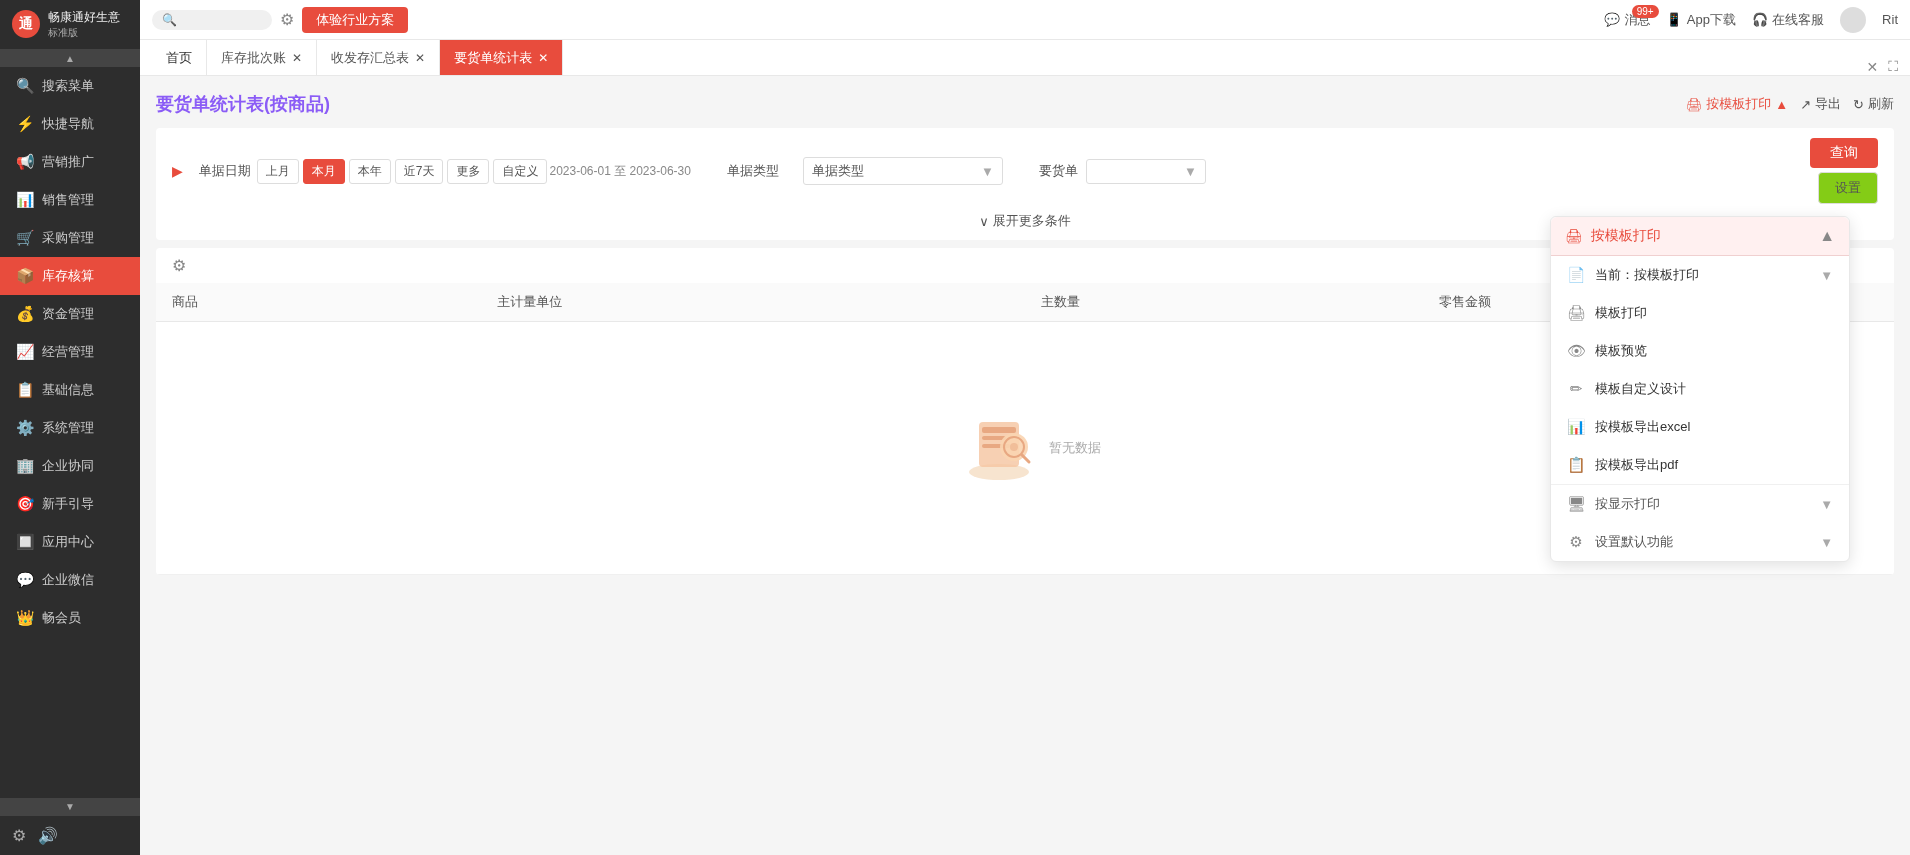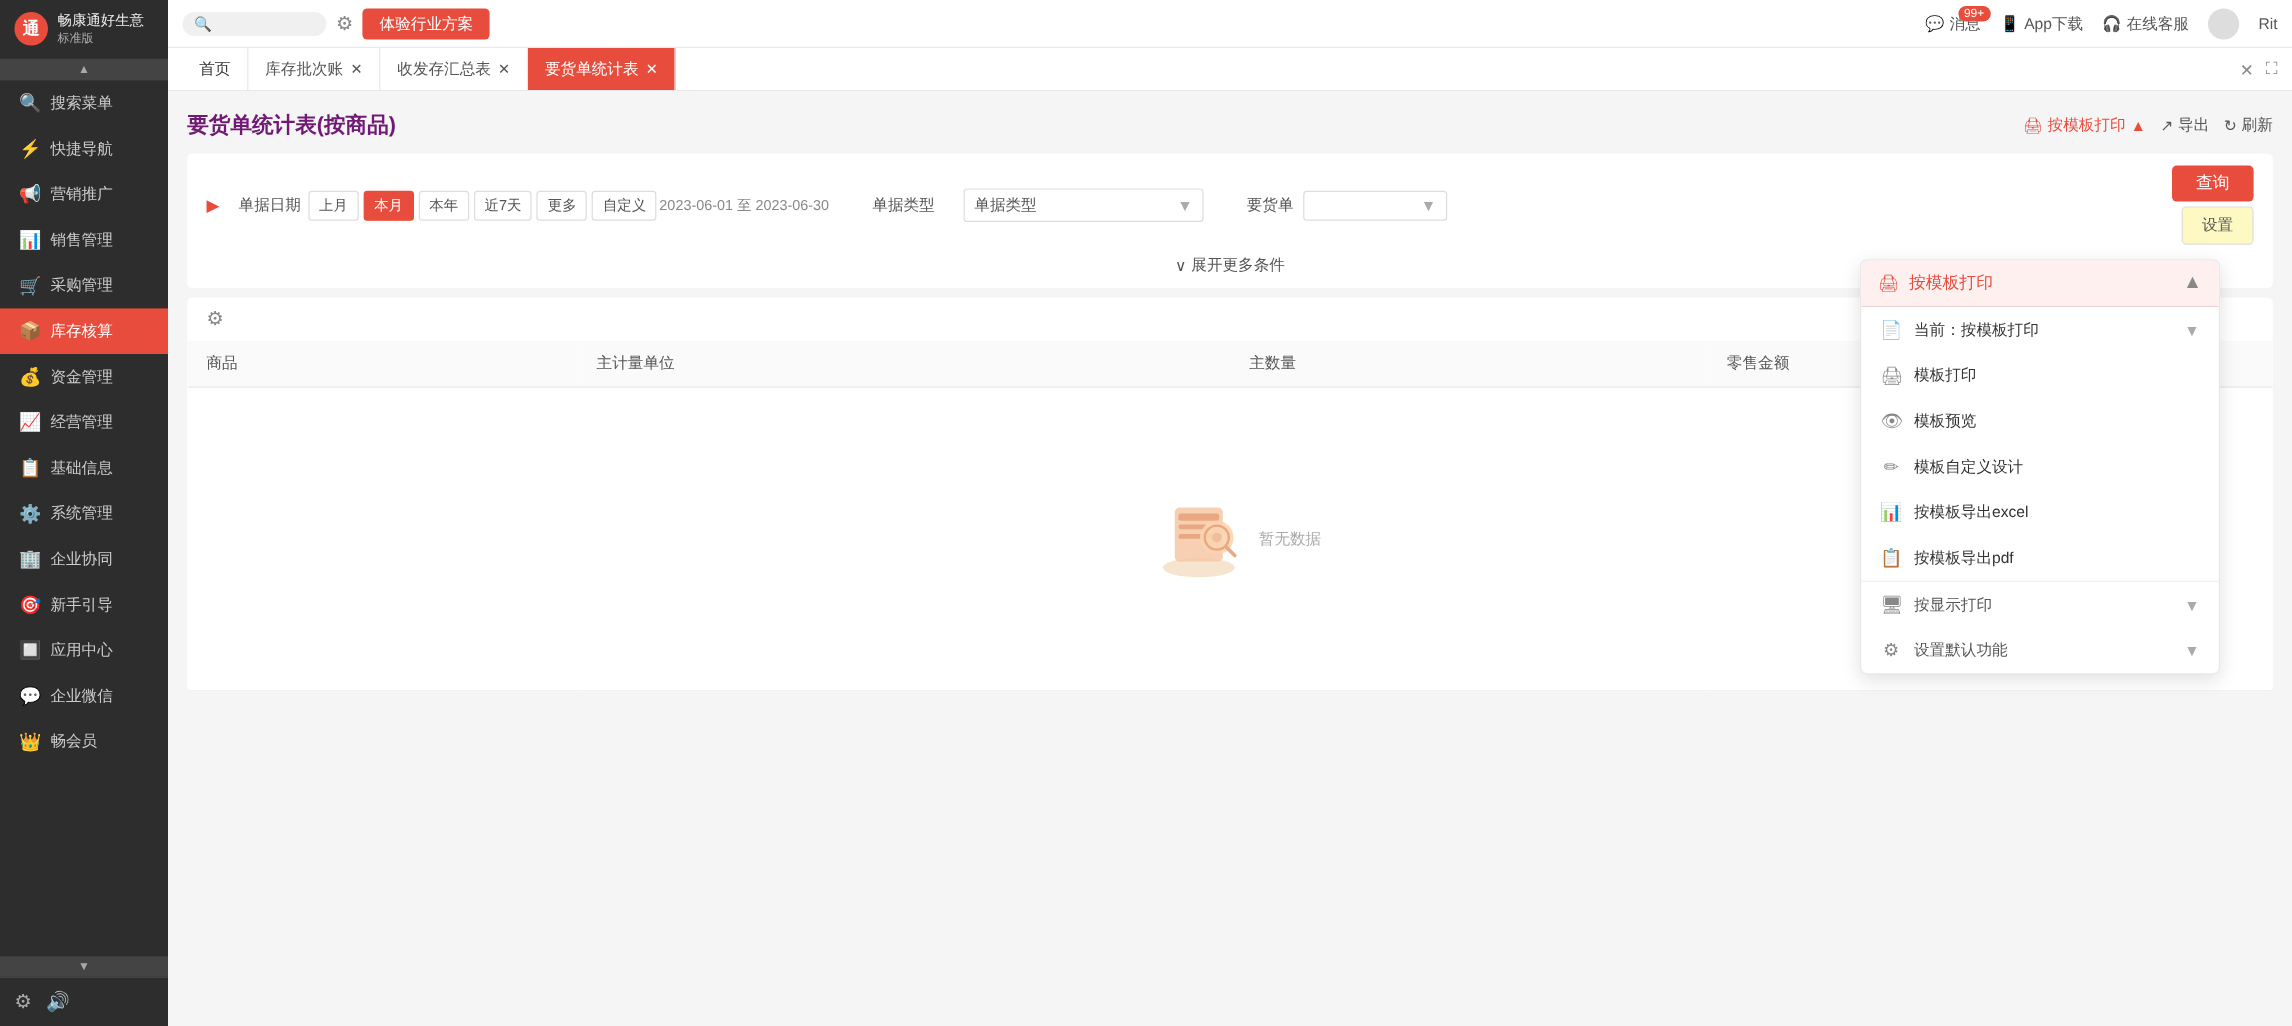--- a/index.html
+++ b/index.html
@@ -142,21 +142,21 @@
       width: 26px;
       height: 26px;
       background: #ddd;
       border-radius: 50%;
     }
 
     
     .tabbar {
       background: #fff;
       display: flex;
-      align-items: center;
+      align-items: flex-end;
       padding: 0 12px;
       border-bottom: 1px solid #e8e8e8;
       flex-shrink: 0;
       height: 36px;
       gap: 0;
     }
     .tab-home {
       padding: 0 14px;
       height: 100%;
       display: flex;
@@ -203,21 +203,21 @@
     
     .page-header {
       display: flex;
       align-items: center;
       justify-content: space-between;
       margin-bottom: 12px;
     }
     .page-title {
       font-size: 18px;
       font-weight: bold;
-      color: #701a75;
+      color: #8b5cf6;
     }
     .page-actions {
       display: flex;
       align-items: center;
       gap: 12px;
     }
     .action-btn {
       display: flex;
       align-items: center;
       gap: 4px;
@@ -404,21 +404,21 @@
       background: #e84c3d;
       color: white;
       border: none;
       border-radius: 4px;
       padding: 6px 20px;
       font-size: 14px;
       cursor: pointer;
       margin-left: 24px;
     }
     .settings-btn {
-      background: #fef9c3;
+      background: #84cc16;
       color: #555;
       border: 1px solid #ddd;
       border-radius: 4px;
       padding: 6px 16px;
       font-size: 13px;
       cursor: pointer;
     }
 
     .filter-right-actions {
       display: flex;

